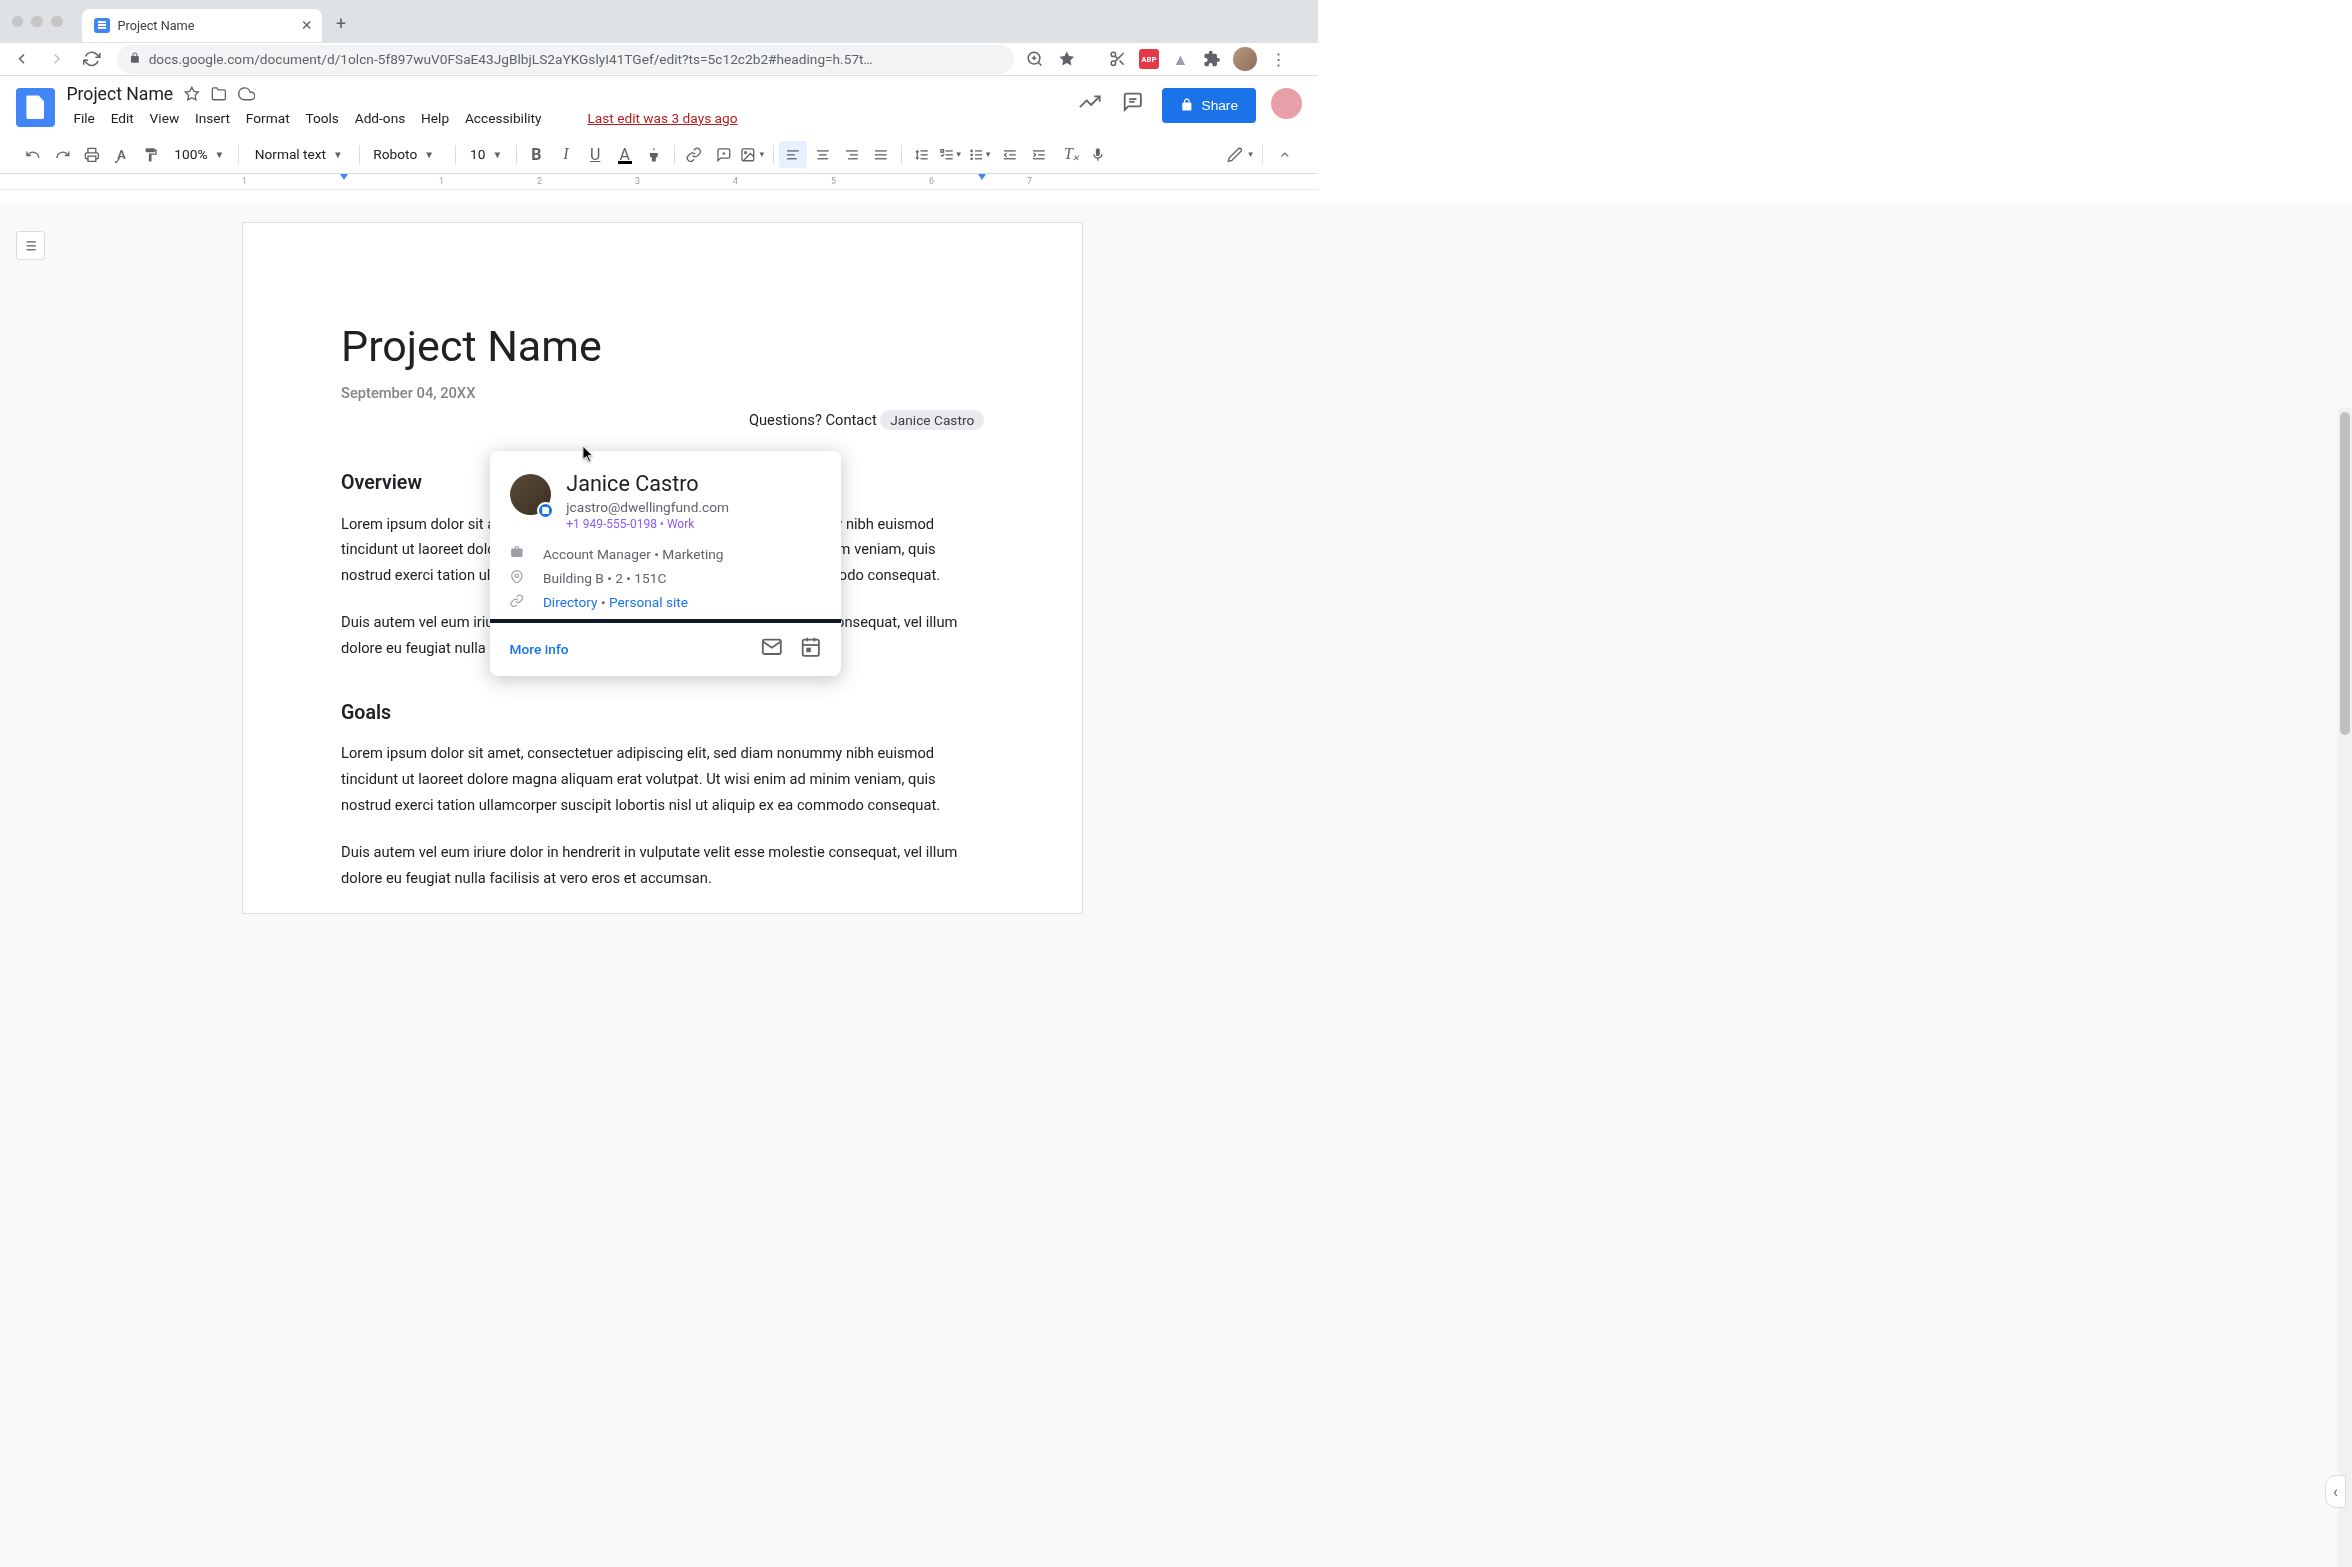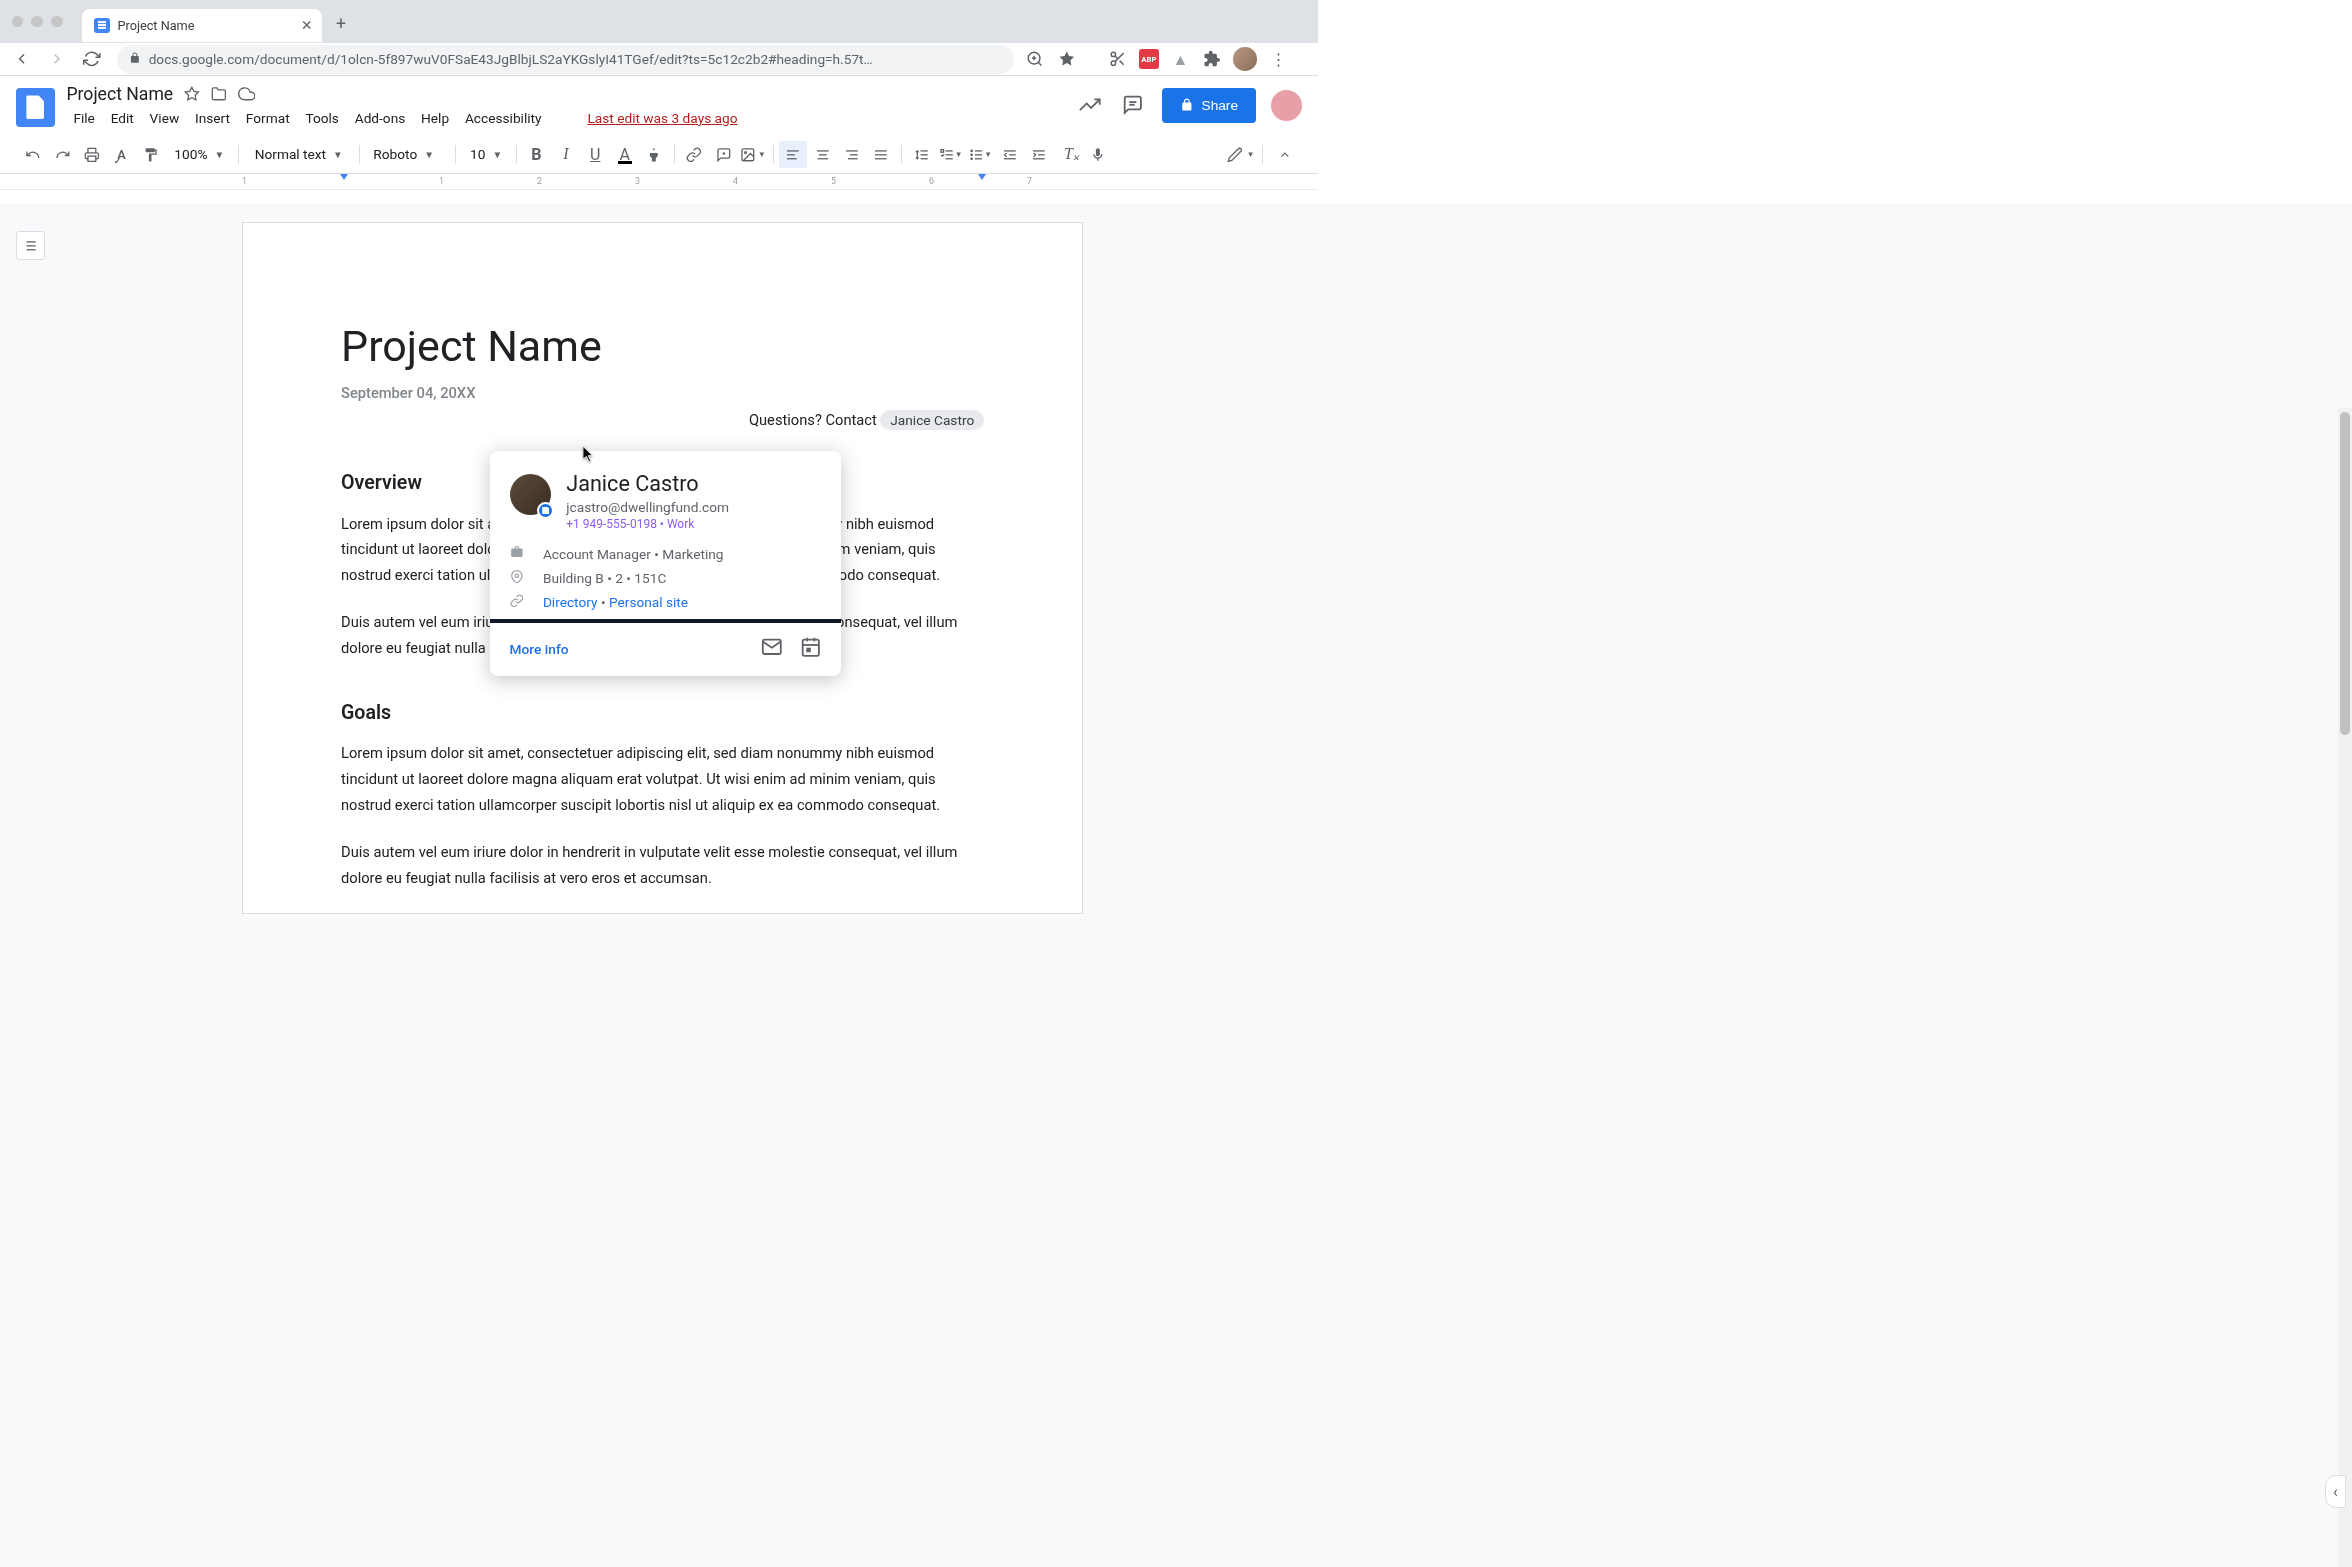--- a/index.html
+++ b/index.html
@@ -85,21 +85,21 @@
 .docs-logo::before{content:"";width:17.6px;height:23.5px;background:#fff;border-radius:2px;clip-path:polygon(0 0,70% 0,100% 25%,100% 100%,0 100%);}
 
 .header-center{flex:1;}
 .title-row{display:flex;align-items:center;gap:9.8px;margin-bottom:2px;}
 .doc-title{font-size:17.6px;color:#202124;font-weight:400;}
 .title-icon{color:#5f6368;width:17.6px;height:17.6px;display:flex;align-items:center;justify-content:center;}
 .menu-row{display:flex;align-items:center;gap:2px;font-size:13.7px;color:#202124;}
 .menu-item{padding:3.9px 6.9px;border-radius:3.9px;}
 .last-edit{color:#b91c1c;text-decoration:underline;margin-left:37px;}
 
-.header-right{display:flex;align-items:center;gap:15.7px;margin-top:3.9px;}
+.header-right{display:flex;align-items:flex-start;gap:15.7px;margin-top:3.9px;}
 .hdr-icon{width:27.4px;height:27.4px;display:flex;align-items:center;justify-content:center;color:#5f6368;}
 .share-btn{
   background:#1a73e8;color:#fff;border:none;border-radius:3.9px;padding:0 17.6px;height:35px;
   display:flex;align-items:center;gap:7.8px;font-size:13.7px;font-weight:500;
 }
 .profile-av{width:31px;height:31px;border-radius:50%;background:#e8a0a8;}
 
 
 .toolbar{
   height:39px;border-bottom:1px solid #dadce0;display:flex;align-items:center;

